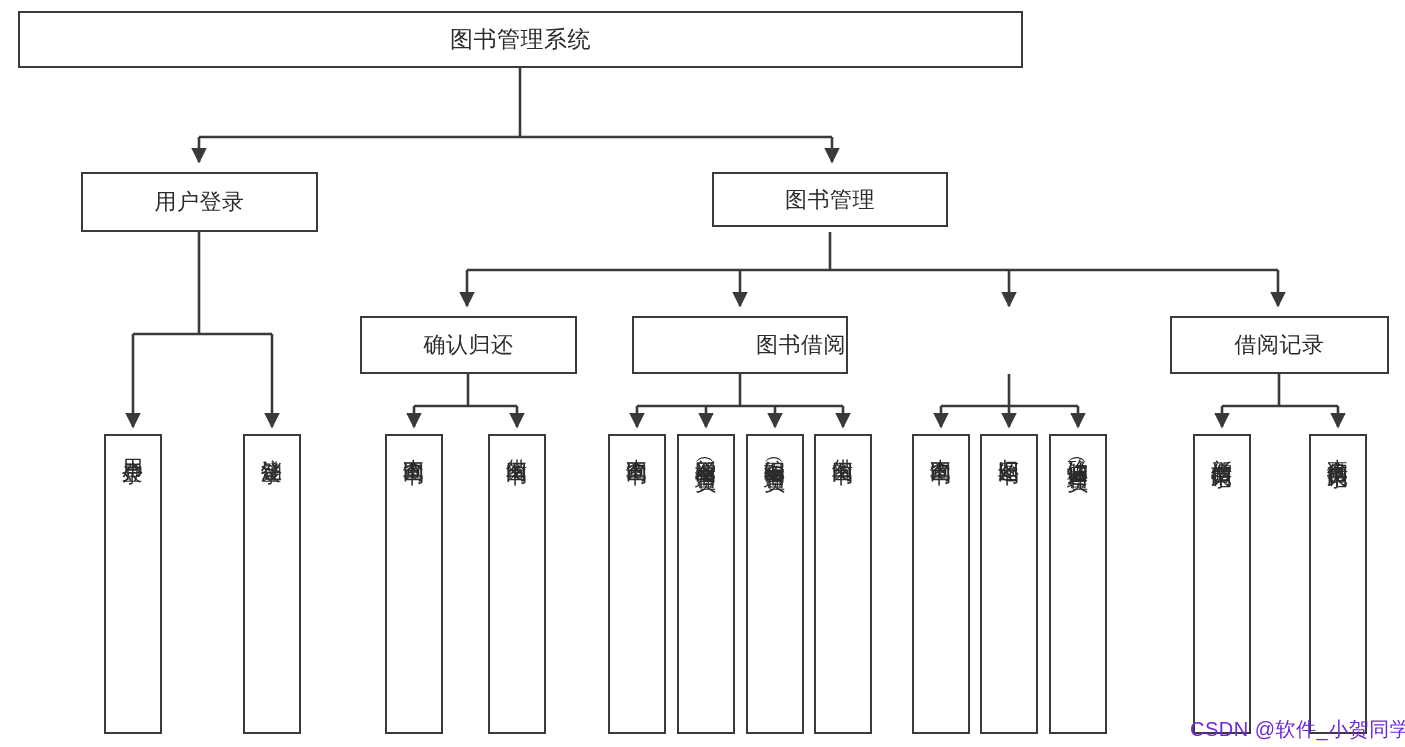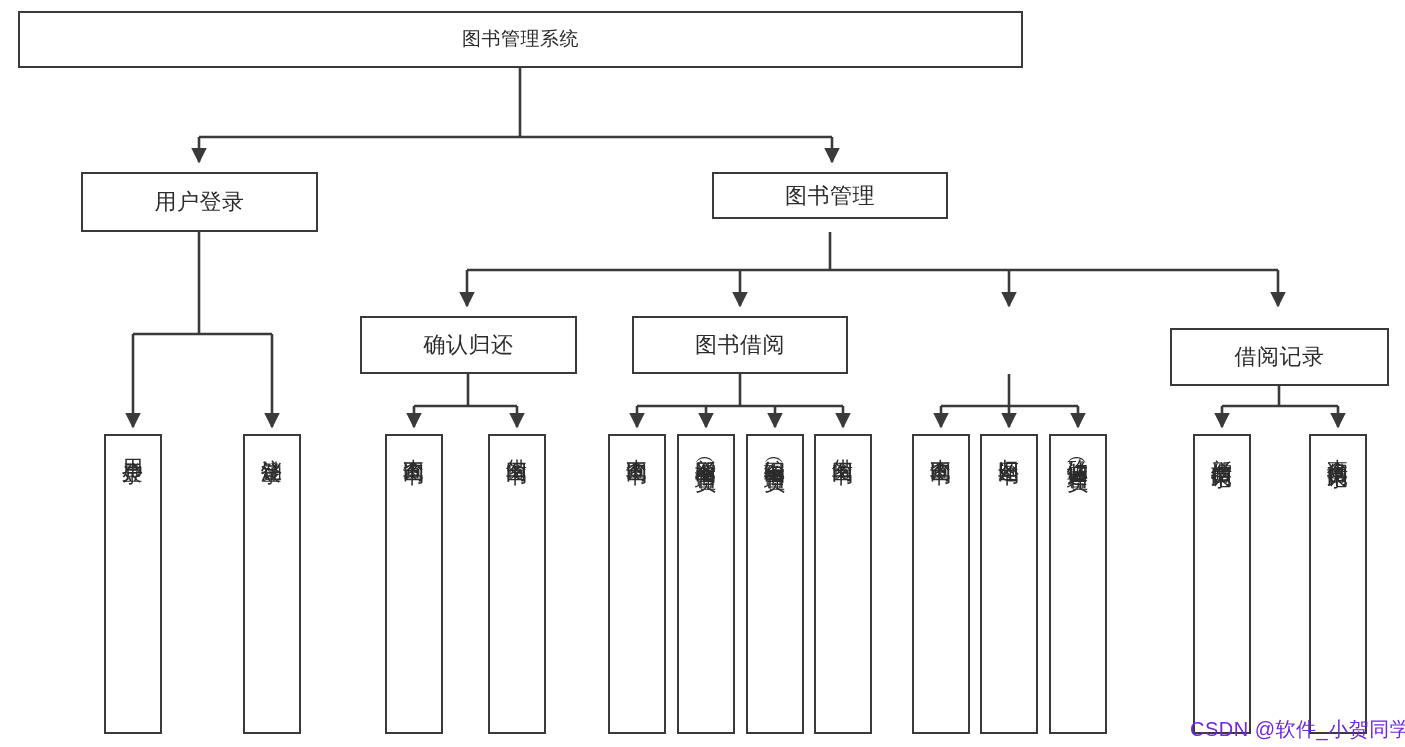--- a/index.html
+++ b/index.html
@@ -40,21 +40,21 @@
   .node .label {
     display: block;
     text-align: center;
     line-height: 1.18;
     letter-spacing: 0.5px;
   }
   .node.horiz .label {
     font-size: 22px;
   }
   .node.root .label {
-    font-size: 19px;
+    font-size: 23px;
   }
   
   .node.vert {
     align-items: flex-start;
     padding-top: 6px;
   }
   .node.vert .label {
     writing-mode: vertical-rl;
     text-orientation: upright;
     font-size: 21px;
@@ -128,34 +128,34 @@
   </svg>
 
   <div class="node root horiz" style="left:18px; top:11px; width:1005px; height:57px;">
     <span class="label">图书管理系统</span>
   </div>
 
   <div class="node horiz" style="left:81px; top:172px; width:237px; height:60px;">
     <span class="label">用户登录</span>
   </div>
 
-  <div class="node horiz" style="left:712px; top:172px; width:236px; height:47px;">
+  <div class="node horiz" style="left:712px; top:172px; width:236px; height:55px;">
     <span class="label">图书管理</span>
   </div>
 
   <div class="node horiz" style="left:360px; top:316px; width:217px; height:58px;">
     <span class="label">确认归还</span>
   </div>
 
-  <div class="node horiz" style="left:632px; top:316px; width:216px; height:58px;">
+  <div class="node horiz" style="left:632px; top:316px; width:216px; height:58px;justify-content:flex-end;">
     <span class="label">图书借阅</span>
   </div>
 
 
-  <div class="node horiz" style="left:1170px; top:328px; width:219px; height:58px;">
+  <div class="node horiz" style="left:1170px; top:316px; width:219px; height:58px;">
     <span class="label">借阅记录</span>
   </div>
 
   <div class="node vert" style="left:104px; top:434px; width:58px; height:300px;">
     <span class="label">用户登录</span>
   </div>
 
   <div class="node vert" style="left:243px; top:434px; width:58px; height:300px;">
     <span class="label">注销登录</span>
   </div>

